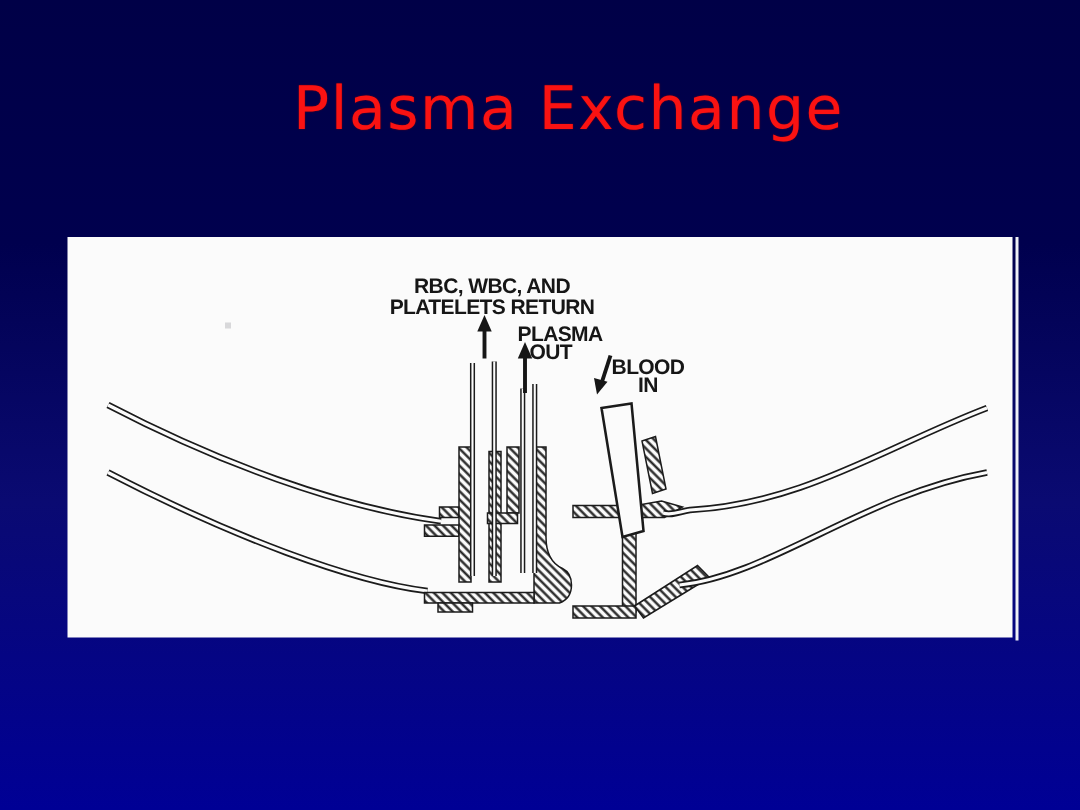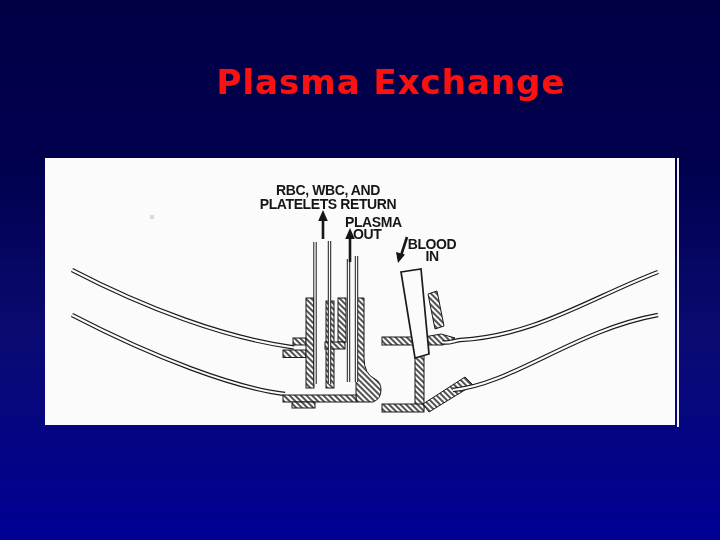--- a/index.html
+++ b/index.html
@@ -5,23 +5,23 @@
   html,body{margin:0;padding:0;background:#000;}
   .slide{
     position:relative;width:720px;height:540px;overflow:hidden;
     background:linear-gradient(180deg,#000047 0%,#00004e 30%,#0a0a72 62%,#000095 100%);
     font-family:"Liberation Sans",sans-serif;
   }
   .slide-title{
     position:absolute;top:50px;left:50%;transform:translateX(calc(-50% + 19px));
     white-space:nowrap;
     font-family:"DejaVu Sans",sans-serif;
-    font-size:34px;font-weight:bold;letter-spacing:1px;
+    font-size:40px;font-weight:normal;letter-spacing:1px;
     color:#fa1212;text-shadow:0 0 1px #8d0606;
-    margin:12px;
+    margin:0;
   }
   .figure{
     position:absolute;left:45px;top:158px;width:630px;height:267px;
     background:#fbfbfb;
     text-align:right;
   }
   .figure svg{display:block;width:630px;height:267px;}
   .edge-sliver{
     position:absolute;left:677px;top:158px;width:2px;height:269px;
     background:#eef0f6;

